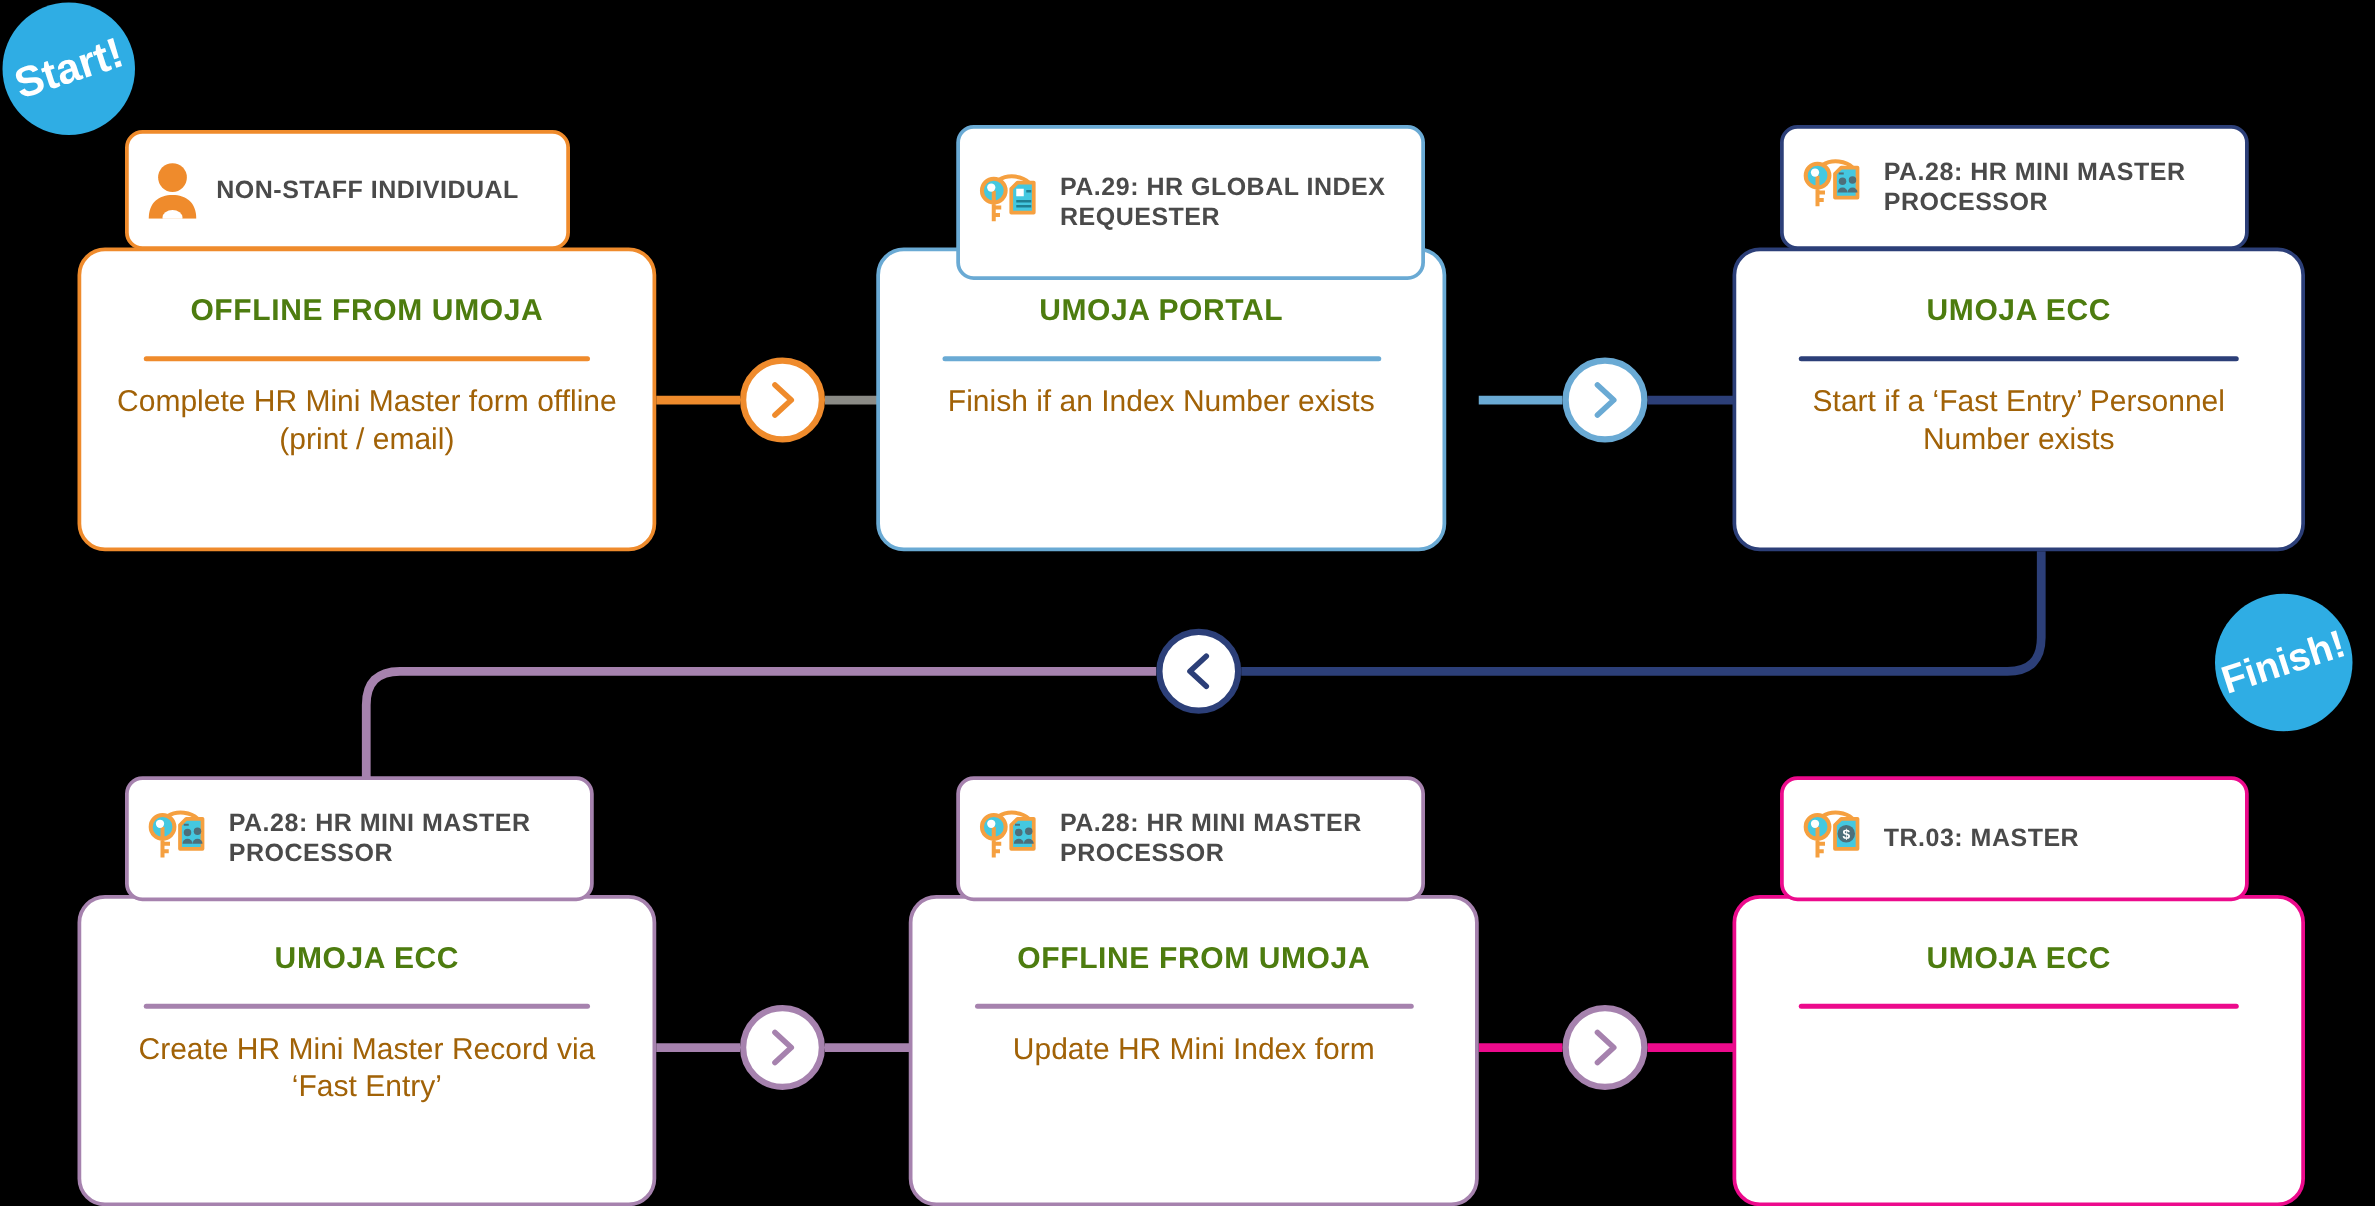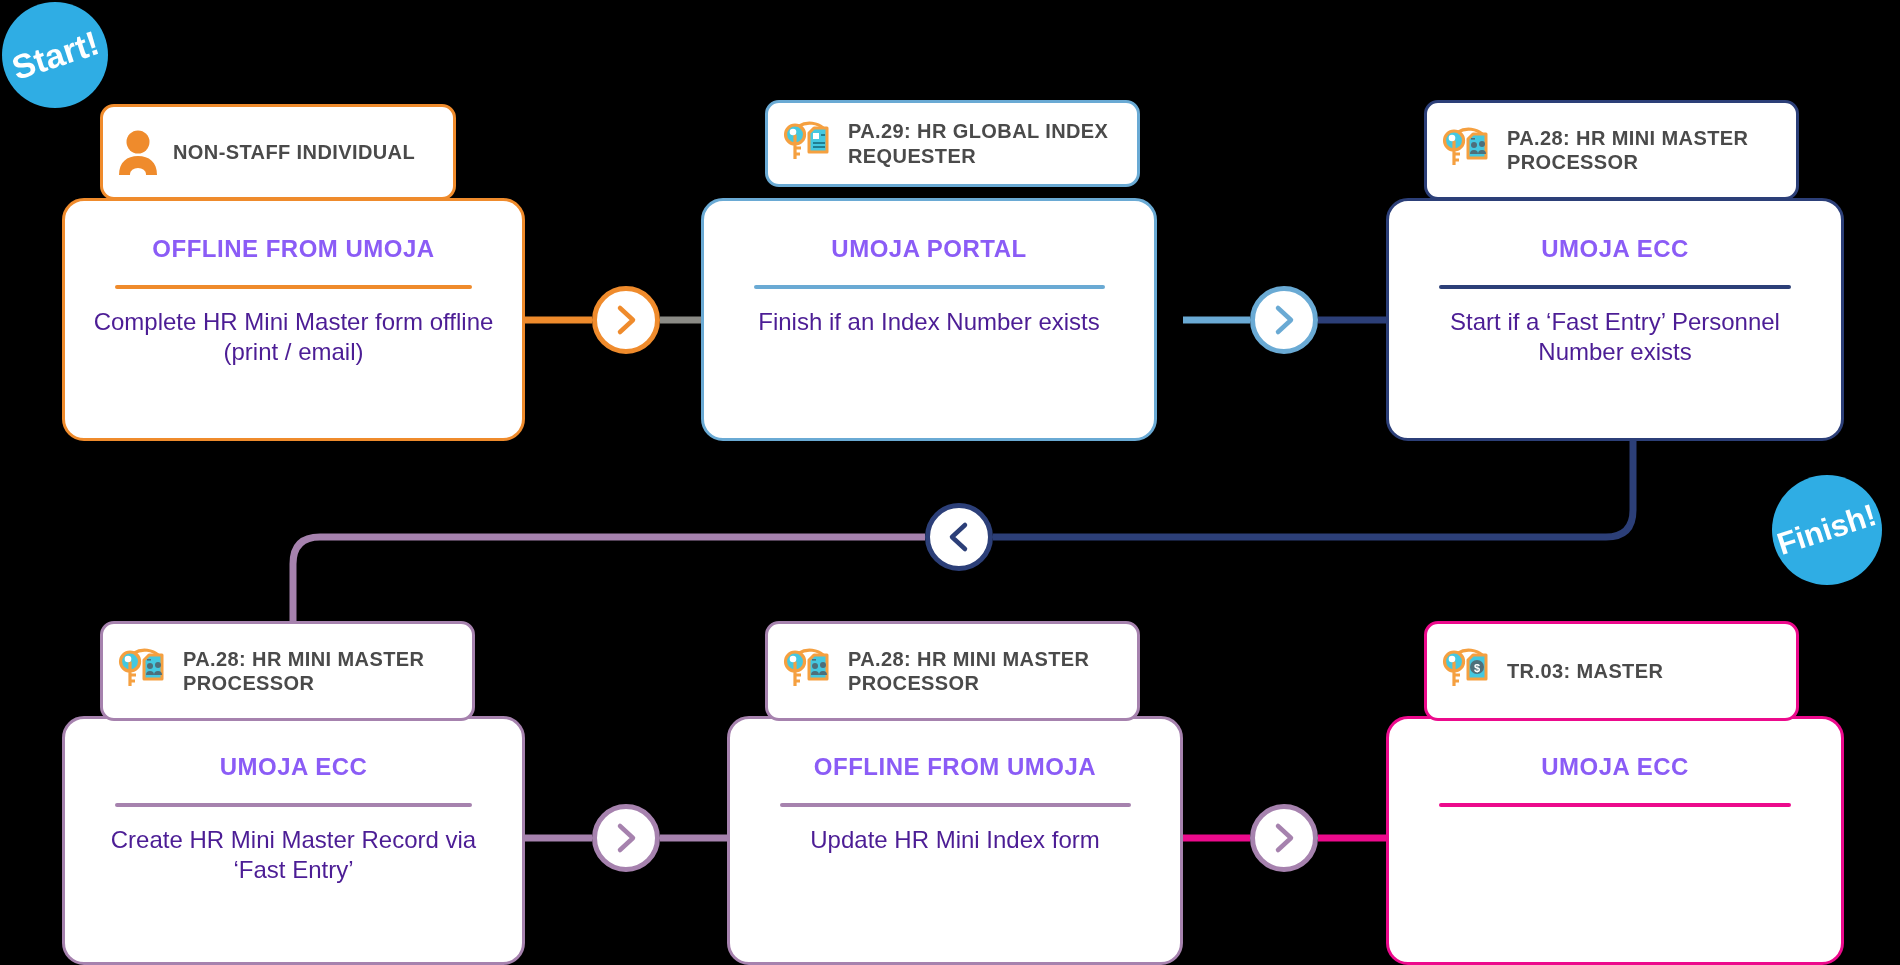--- a/index.html
+++ b/index.html
@@ -67,34 +67,34 @@
     z-index: 4;
     display: flex;
     flex-direction: column;
     align-items: center;
     padding-top: 34px;
   }
   .node-body .body-title {
     font-size: 24px;
     font-weight: 700;
     letter-spacing: 0.5px;
-    color: #8b5cf6;
+    color: #4d7c0f;
     text-align: center;
     margin: 0;
   }
   .node-body .rule {
     width: 78%;
     height: 4px;
     border-radius: 2px;
     margin: 22px 0 18px 0;
     background: #cccccc;
   }
   .node-body .body-desc {
     font-size: 24px;
-    color: #4c1d95;
+    color: #a16207;
     line-height: 1.25;
     text-align: center;
     padding: 0 26px;
     max-width: 100%;
     box-sizing: border-box;
     white-space: pre-line;
   }
 
   
   .arrow-circle {
@@ -192,21 +192,21 @@
   <div class="badge" id="badge-start">
     <span>Start!</span>
   </div>
 
   <div class="node">
     <div class="node-body" style="left:701px; top:198px; width:456px; height:243px; border-color:#6aaad4;">
       <div class="body-title">UMOJA PORTAL</div>
       <div class="rule" style="background:#6aaad4;"></div>
       <div class="body-desc">Finish if an Index Number exists</div>
     </div>
-    <div class="node-header" style="left:765px; top:100px; width:375px; height:87px; border-color:#6aaad4;">
+    <div class="node-header" style="left:765px; top:100px; width:375px; height:124px; border-color:#6aaad4;">
       <span class="icon-wrap">
         <svg width="52" height="50" viewBox="0 0 52 50" xmlns="http://www.w3.org/2000/svg">
           <path d="M17 7 C25 2 36 4 41 9" stroke="#f5a040" stroke-width="3.2" fill="none" stroke-linecap="round"></path>
           <path d="M13 6 a9.5 9.5 0 1 0 0.1 19 a9.5 9.5 0 0 0 -0.1 -19 Z
                    M13 15.5 L13 40 M13 29 L19 29 M13 35 L18 35" stroke="#f5a040" stroke-width="3.2" fill="#44c8e0" stroke-linejoin="round"></path>
           <circle cx="11" cy="13" r="3.3" fill="#ffffff"></circle>
           <path d="M32 9 L45 9 L45 33 L27 33 L27 14 Z" fill="#44c8e0" stroke="#f5a040" stroke-width="3" stroke-linejoin="round"></path>
           <rect x="31" y="14" width="6" height="6" fill="#ffffff"></rect>
           <rect x="39" y="15" width="4" height="2" fill="#1f7f92"></rect>
           <rect x="31" y="23" width="12" height="2" fill="#1f7f92"></rect>

